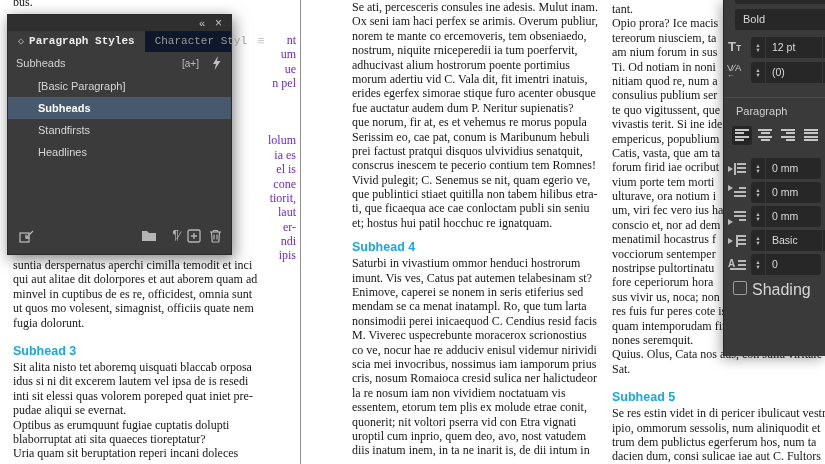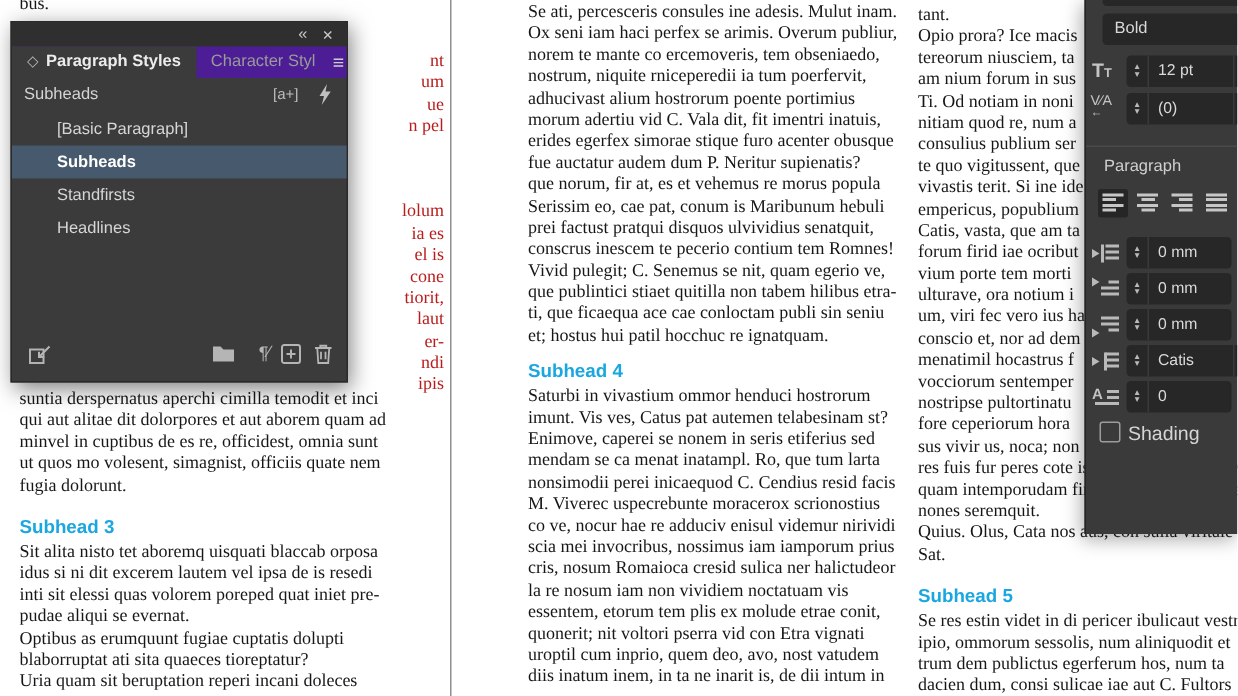--- a/index.html
+++ b/index.html
@@ -7,31 +7,31 @@
          font-family:"Liberation Sans",sans-serif;}
   
   .guide{position:absolute;top:0;bottom:0;width:1px;background:#8f8f8f;z-index:1;}
   .col{position:absolute;z-index:0;color:#161616;font-family:"Liberation Serif",serif;
        font-size:12px;line-height:14.4px;}
   .col .tline{height:14.4px;white-space:nowrap;overflow:hidden;}
   #col3 .tline{overflow:visible;}
   .col .linegap{height:4px;}
   .col .subhead{height:16px;margin-top:10px;line-height:15px;white-space:nowrap;
        font-family:"Liberation Sans",sans-serif;font-weight:bold;font-size:12.5px;color:#1aa7e0;}
-  .efrag{position:absolute;right:529px;z-index:0;color:#b91c1c;white-space:nowrap;
+  .efrag{position:absolute;right:529px;z-index:0;color:#6d28d9;white-space:nowrap;
        font-family:"Liberation Serif",serif;font-size:12px;line-height:14.4px;text-align:right;}
   #topfrag{position:absolute;left:13px;top:-5px;z-index:0;color:#161616;
        font-family:"Liberation Serif",serif;font-size:12px;}
   
   #sp{position:absolute;left:7px;top:14px;width:225px;height:241px;background:#3b3b3b;z-index:5;
       box-shadow:2px 4px 14px rgba(0,0,0,.5);border:1px solid #2a2a2a;box-sizing:border-box;
       color:#d4d4d4;font-size:11px;}
   .sp-top{position:absolute;left:0;top:0;right:0;height:16px;background:#2f2f2f;}
   .sp-top .wc{position:absolute;top:0;line-height:16px;color:#c9c9c9;font-size:11px;cursor:default;}
-  .sp-tabs{position:absolute;left:0;top:16px;right:0;height:21px;background:#4c1d95;display:flex;}
+  .sp-tabs{position:absolute;left:0;top:16px;right:0;height:21px;background:#0f172a;display:flex;font-family:Liberation Mono, monospace;}
   .tab{line-height:21px;padding:0 10px;white-space:nowrap;}
   .tab.active{background:#3b3b3b;color:#ececec;font-weight:bold;}
   .tab.inactive{color:#9a9a9a;}
   .tab .cyc{color:#b5b5b5;font-weight:normal;font-size:10px;margin-right:5px;}
   .sp-menu{margin-left:auto;width:26px;text-align:center;line-height:21px;color:#cccccc;font-size:13px;}
   .sp-applied{position:absolute;left:0;top:37px;right:0;height:23px;line-height:23px;}
   .sp-applied .nm{position:absolute;left:8px;}
   .sp-badge{position:absolute;right:32px;top:0;color:#bdbdbd;font-size:10px;}
   .sp-bolt{position:absolute;right:10px;top:4px;}
   .sp-list{position:absolute;left:0;top:60px;right:0;}
@@ -68,21 +68,21 @@
   .al-r i:nth-child(even){width:9px;}
   .indic{position:absolute;width:18px;height:12px;}
   .indic i{position:absolute;right:0;height:2px;background:#b9b9b9;width:9px;}
   .indic b{position:absolute;width:0;height:0;border-top:3px solid transparent;
            border-bottom:3px solid transparent;border-left:5px solid #b9b9b9;}
   .indic em{position:absolute;left:6px;top:0;bottom:0;width:1.5px;background:#b9b9b9;}
   .dcic{position:absolute;width:18px;height:12px;color:#c4c4c4;}
   .dcic b{position:absolute;left:0;top:-1px;font-size:10px;font-weight:bold;}
   .dcic i{position:absolute;right:0;height:2px;background:#b9b9b9;width:8px;}
   .chk{position:absolute;width:12px;height:12px;border:1px solid #9c9c9c;border-radius:2px;background:transparent;}
-  .chklbl{position:absolute;color:#d5d5d5;font-size:13px;}
+  .chklbl{position:absolute;color:#d5d5d5;font-size:16px;}
   svg{display:block;}
 </style>
 </head>
 <body>
 
 <div id="stage">
 
   <div class="guide" style="left:300px;"></div>
   <div id="topfrag">bus.</div>
   <div id="frags">
@@ -345,21 +345,21 @@
         <i style="top:0;"></i>
         <em style="left:8px;"></em>
         <i style="top:4px;"></i>
         <i style="top:8px;"></i>
       </span>
     <div class="fgrp" style="left:27px;top:230px;width:88px;">
       <span class="stp">
           <span>▲</span>
           <span>▼</span>
         </span>
-      <span class="fval">Catis</span>
+      <span class="fval">Basic</span>
       <span class="fdd">▾</span>
     </div>
 
     <span class="dcic" style="left:4px;top:259px;">
       <b>A</b>
         <i style="top:1px;"></i>
         <i style="top:5px;"></i>
         <i style="top:9px;width:16px;"></i>
       </span>
     <div class="fgrp" style="left:27px;top:254px;width:70px;">

